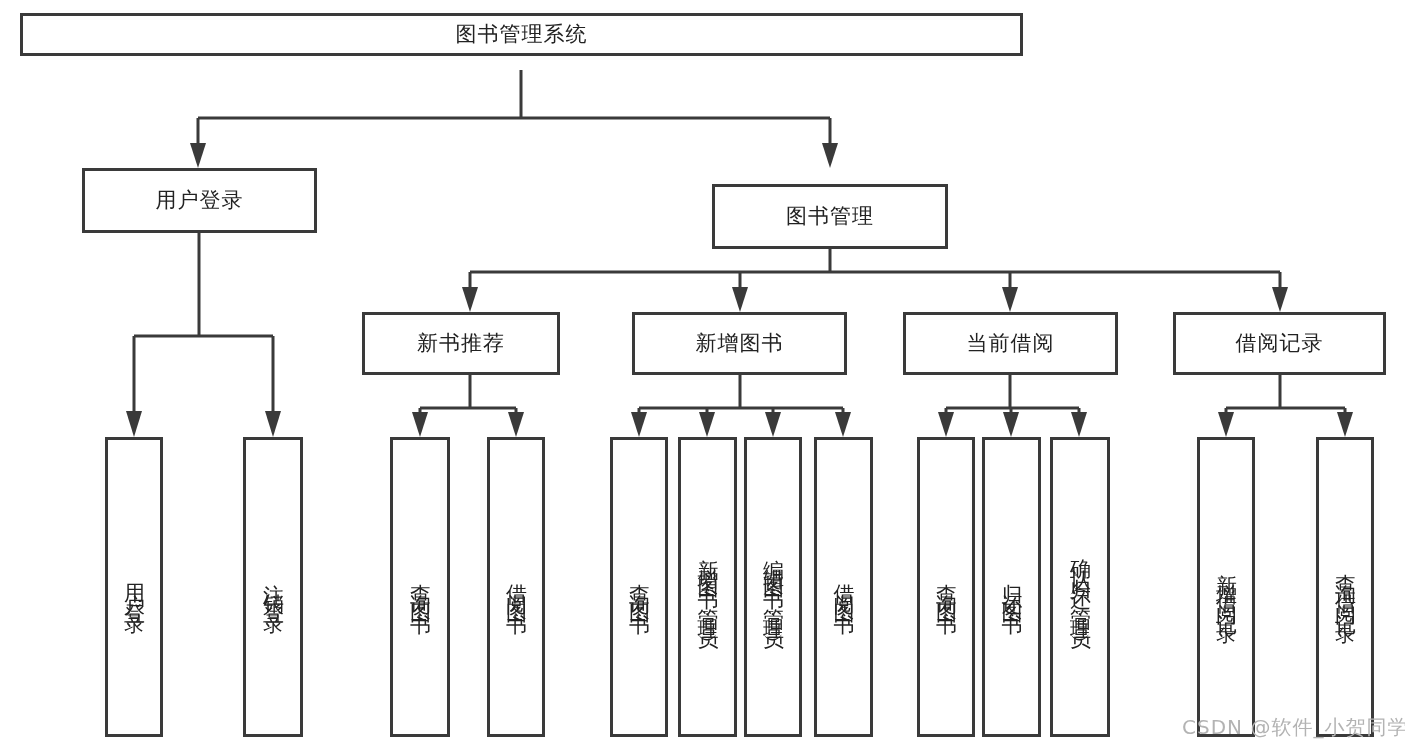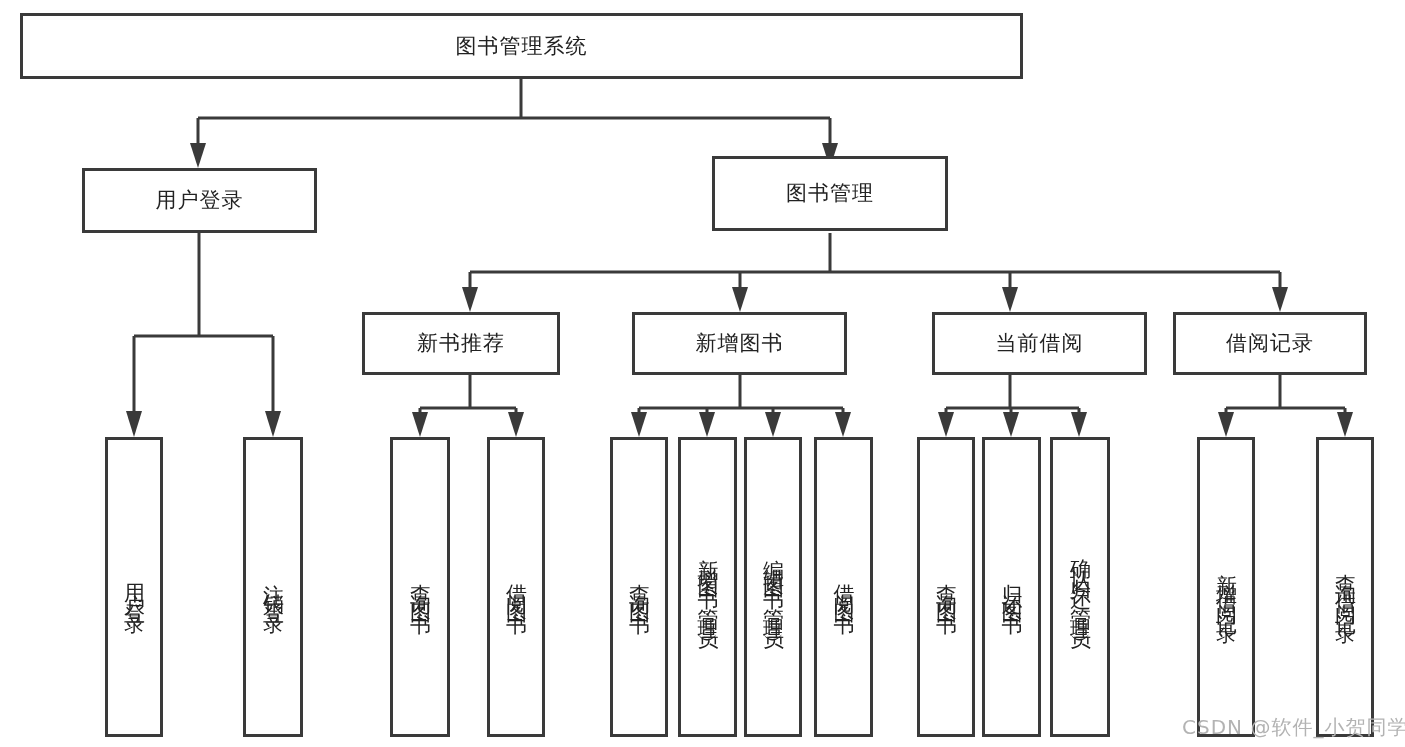--- a/index.html
+++ b/index.html
@@ -80,29 +80,29 @@
       <path class="ah" d="M765 412 L781 412 L773 437 Z"></path>
       <path class="ah" d="M835 412 L851 412 L843 437 Z"></path>
       <path class="ah" d="M938 412 L954 412 L946 437 Z"></path>
       <path class="ah" d="M1003 412 L1019 412 L1011 437 Z"></path>
       <path class="ah" d="M1071 412 L1087 412 L1079 437 Z"></path>
       <path class="ah" d="M1218 412 L1234 412 L1226 437 Z"></path>
       <path class="ah" d="M1337 412 L1353 412 L1345 437 Z"></path>
     </g>
   </svg>
 
-  <div class="node hbox" style="left:20px;top:13px;width:1003px;height:66px">图书管理系统</div>
+  <div class="node hbox" style="left:20px;top:13px;width:1003px;height:43px">图书管理系统</div>
 
   <div class="node hbox" style="left:82px;top:168px;width:235px;height:65px">用户登录</div>
-  <div class="node hbox" style="left:712px;top:156px;width:236px;height:75px">图书管理</div>
+  <div class="node hbox" style="left:712px;top:184px;width:236px;height:65px">图书管理</div>
 
   <div class="node hbox" style="left:362px;top:312px;width:198px;height:63px">新书推荐</div>
   <div class="node hbox" style="left:632px;top:312px;width:215px;height:63px">新增图书</div>
-  <div class="node hbox" style="left:932px;top:312px;width:215px;height:63px">当前借阅</div>
-  <div class="node hbox" style="left:1173px;top:312px;width:194px;height:63px">借阅记录</div>
+  <div class="node hbox" style="left:903px;top:312px;width:215px;height:63px">当前借阅</div>
+  <div class="node hbox" style="left:1173px;top:312px;width:213px;height:63px">借阅记录</div>
 
   <div class="node vbox" style="left:105px;top:437px;width:58px;height:300px">用户登录</div>
   <div class="node vbox" style="left:243px;top:437px;width:60px;height:300px">注销登录</div>
 
   <div class="node vbox" style="left:390px;top:437px;width:60px;height:300px">查询图书</div>
   <div class="node vbox" style="left:487px;top:437px;width:58px;height:300px">借阅图书</div>
 
   <div class="node vbox" style="left:610px;top:437px;width:58px;height:300px">查询图书</div>
   <div class="node vbox" style="left:678px;top:437px;width:59px;height:300px">新增图书（管理员）</div>
   <div class="node vbox" style="left:744px;top:437px;width:58px;height:300px">编辑图书（管理员）</div>

